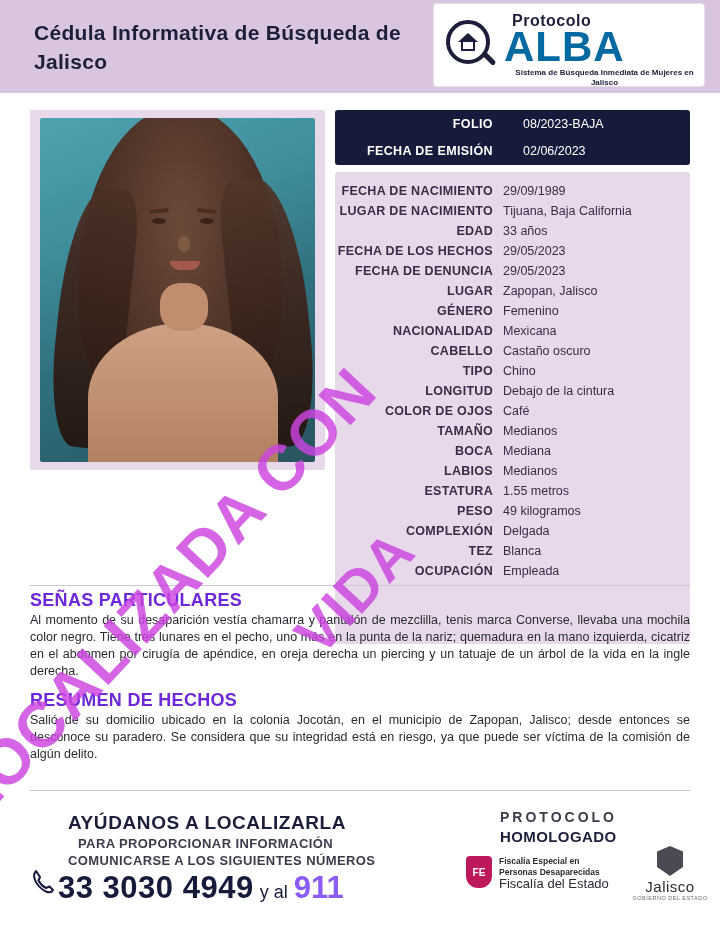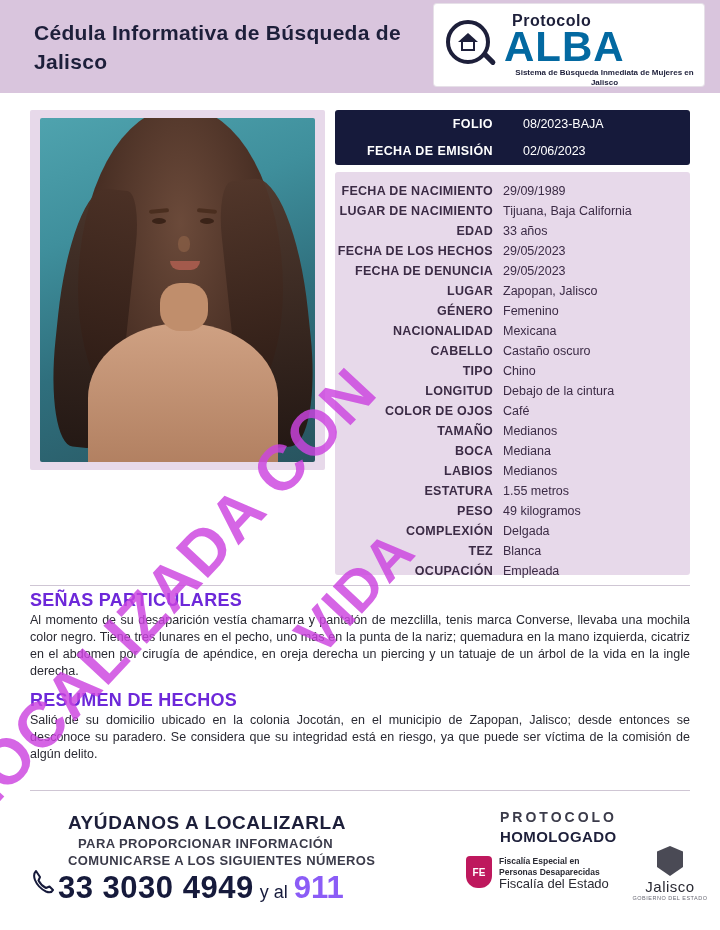--- a/index.html
+++ b/index.html
@@ -151,21 +151,21 @@
   .folio-row.second{top:27px;}
   .folio-lab{
     width:168px;text-align:right;padding-right:10px;box-sizing:border-box;
     font-size:12.5px;font-weight:bold;letter-spacing:.4px;
   }
   .folio-val{
     flex:1;font-size:12.5px;
   }
   
   .data-box{
-    position:absolute;left:335px;top:172px;width:355px;height:403px;
+    position:absolute;left:335px;top:172px;width:355px;height:472px;
     background:#e7d9ea;border-radius:3px;
     padding:10px 0 0 0;box-sizing:border-box;
   }
   .data-row{
     display:flex;align-items:flex-start;
     padding:0 10px 0 0;
     min-height:20px;
   }
   .data-lab{
     width:168px;text-align:right;padding-right:10px;box-sizing:border-box;

